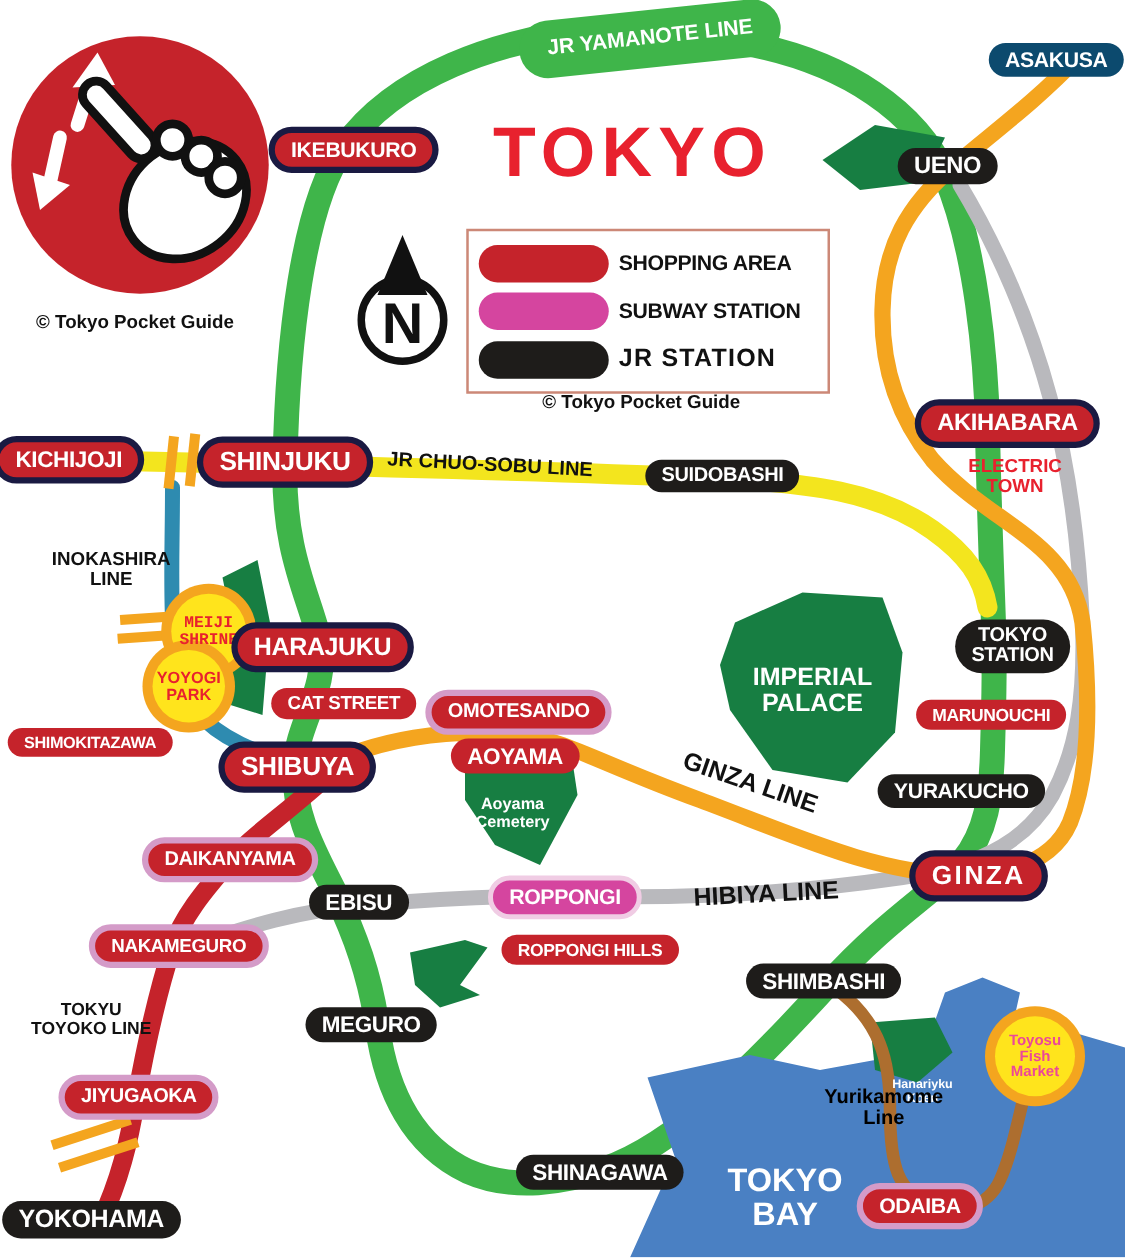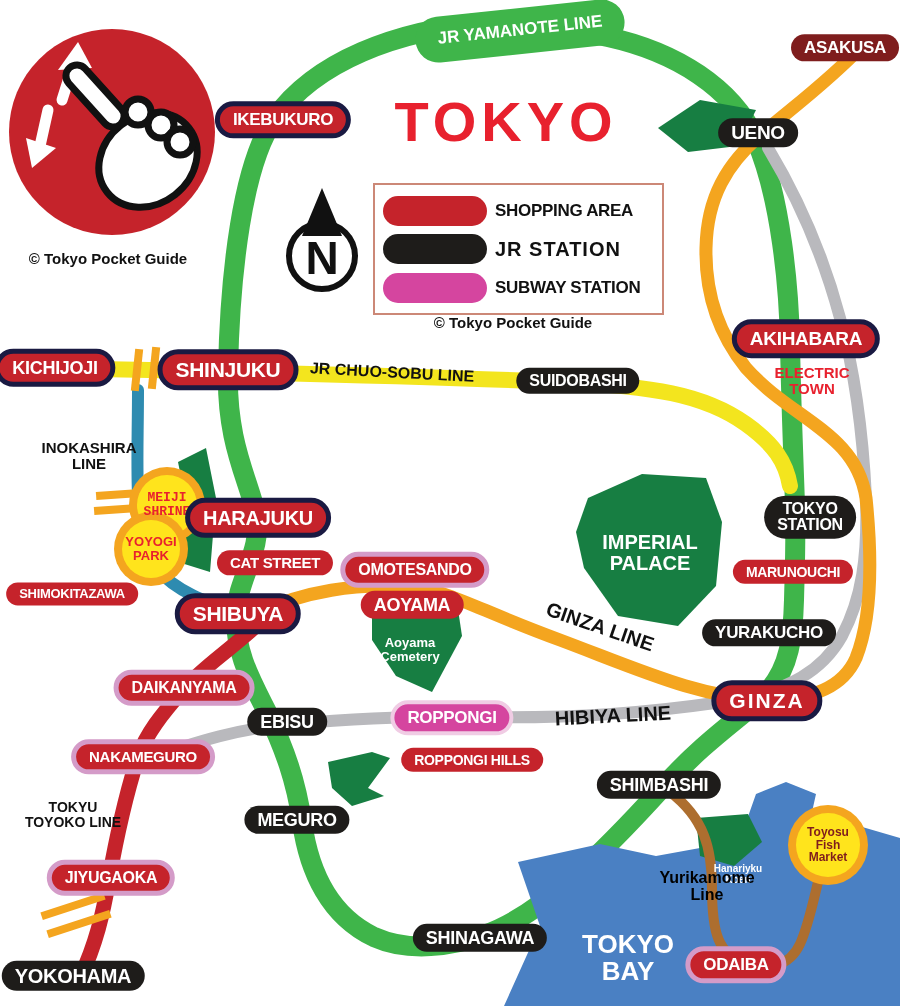--- a/index.html
+++ b/index.html
@@ -10,21 +10,21 @@
   #stage svg{position:absolute;left:0;top:0;}
   .pill{
     position:absolute;transform:translate(-50%,-50%);
     color:#fff;font-weight:bold;text-align:center;border-radius:28px;
     padding:5px 13px;white-space:pre-line;line-height:1.02;letter-spacing:-0.3px;
     z-index:5;
   }
   .st-red{background:#C5232B;border:5px solid #1A1A42;}
   .st-red-plain{background:#C5232B;}
   .st-red-pink{background:#C5232B;border:5px solid #D49BC8;}
-  .st-magenta{background:#7f1d1d;text-align:right;}
+  .st-magenta{background:#0c4a6e;text-align:right;}
   .st-magenta-ring{background:#D5459F;border:4px solid #F0CCE4;}
   .st-black{background:#1E1C1A;}
   .line-label,.area-label{
     position:absolute;font-weight:bold;text-align:center;white-space:pre-line;
     line-height:1.05;z-index:4;
   }
   .area-label{z-index:3;}
   #title-main{
     position:absolute;left:506px;top:121px;transform:translate(-50%,-50%);
     color:#E8212E;font-size:56px;font-weight:bold;letter-spacing:5px;z-index:6;
@@ -128,40 +128,40 @@
   </svg>
 
   <div id="title-main">TOKYO</div>
 
   <div id="legend">
       <div class="legend-row">
         <div class="legend-swatch" style="background: rgb(197, 35, 43);"></div>
         <div class="legend-text">SHOPPING AREA</div>
       </div>
       <div class="legend-row">
+        <div class="legend-swatch" style="background: rgb(213, 69, 159);"></div>
+        <div class="legend-text">SUBWAY STATION</div>
+      </div>
+      <div class="legend-row">
         <div class="legend-swatch" style="background: rgb(30, 28, 26);"></div>
         <div class="legend-text big">JR STATION</div>
-      </div>
-      <div class="legend-row">
-        <div class="legend-swatch" style="background: rgb(213, 69, 159);"></div>
-        <div class="legend-text">SUBWAY STATION</div>
       </div>
     </div>
   <div id="copyright-legend">© Tokyo Pocket Guide</div>
   <div id="copyright-logo">© Tokyo Pocket Guide</div>
   <div id="compass-n">N</div>
 
   <div id="dynamic-layer">
       <div class="pill st-red" style="left: 283px; top: 120px; font-size: 17px; transform: translate(-50%, -50%);">IKEBUKURO</div>
       <div class="pill st-red" style="left: 55px; top: 368px; font-size: 18px; transform: translate(-50%, -50%);">KICHIJOJI</div>
       <div class="pill st-red" style="left: 228px; top: 370px; font-size: 21px; transform: translate(-50%, -50%);">SHINJUKU</div>
       <div class="pill st-red" style="left: 258px; top: 518px; font-size: 20px; transform: translate(-50%, -50%);">HARAJUKU</div>
       <div class="pill st-red" style="left: 238px; top: 614px; font-size: 21px; transform: translate(-50%, -50%);">SHIBUYA</div>
       <div class="pill st-red" style="left: 806px; top: 339px; font-size: 19px; transform: translate(-50%, -50%);">AKIHABARA</div>
-      <div class="pill st-red" style="letter-spacing: 2px; left: 767px; top: 701px; font-size: 21px; transform: translate(-50%, -50%);">GINZA</div>
+      <div class="pill st-red" style="letter-spacing: 2px; left: 783px; top: 701px; font-size: 21px; transform: translate(-50%, -50%);">GINZA</div>
       <div class="pill st-magenta" style="left: 845px; top: 48px; font-size: 17px; transform: translate(-50%, -50%);">ASAKUSA</div>
       <div class="pill st-black" style="left: 758px; top: 133px; font-size: 19px; transform: translate(-50%, -50%);">UENO</div>
       <div class="pill st-black" style="left: 578px; top: 381px; font-size: 16px; transform: translate(-50%, -50%);">SUIDOBASHI</div>
       <div class="pill st-black" style="left: 810px; top: 517px; font-size: 16px; transform: translate(-50%, -50%);">TOKYO
 STATION</div>
       <div class="pill st-red-plain" style="left: 793px; top: 572px; font-size: 14px; transform: translate(-50%, -50%);">MARUNOUCHI</div>
       <div class="pill st-black" style="left: 769px; top: 633px; font-size: 17px; transform: translate(-50%, -50%);">YURAKUCHO</div>
       <div class="pill st-red-plain" style="left: 275px; top: 563px; font-size: 15px; transform: translate(-50%, -50%);">CAT STREET</div>
       <div class="pill st-red-plain" style="left: 72px; top: 594px; font-size: 13px; transform: translate(-50%, -50%);">SHIMOKITAZAWA</div>
       <div class="pill st-red-pink" style="left: 415px; top: 570px; font-size: 16px; transform: translate(-50%, -50%);">OMOTESANDO</div>
@@ -193,17 +193,17 @@
       <div class="area-label" style="color: rgb(255, 255, 255); left: 410px; top: 650px; font-size: 13px; transform: translate(-50%, -50%);">Aoyama
 Cemetery</div>
       <div class="area-label" style="color: rgb(255, 255, 255); left: 738px; top: 846px; font-size: 10px; transform: translate(-50%, -50%); margin-top: 28px;">Hanariyku
 Koen</div>
       <div class="area-label" style="color: rgb(255, 255, 255); left: 628px; top: 958px; font-size: 26px; transform: translate(-50%, -50%);">TOKYO
 BAY</div>
       <div class="area-label" style="color: rgb(232, 33, 46); left: 167px; top: 505px; font-size: 13px; transform: translate(-50%, -50%); font-family: Liberation Mono, monospace;">MEIJI
 SHRINE</div>
       <div class="area-label" style="color: rgb(232, 33, 46); left: 151px; top: 549px; font-size: 13px; transform: translate(-50%, -50%);">YOYOGI
 PARK</div>
-      <div class="area-label" style="color: #7f1d1d; left: 828px; top: 845px; font-size: 12px; transform: translate(-50%, -50%);">Toyosu
+      <div class="area-label" style="color: #ec4899; left: 828px; top: 845px; font-size: 12px; transform: translate(-50%, -50%);">Toyosu
 Fish
 Market</div>
     </div>
 </div>
 
 </body></html>

